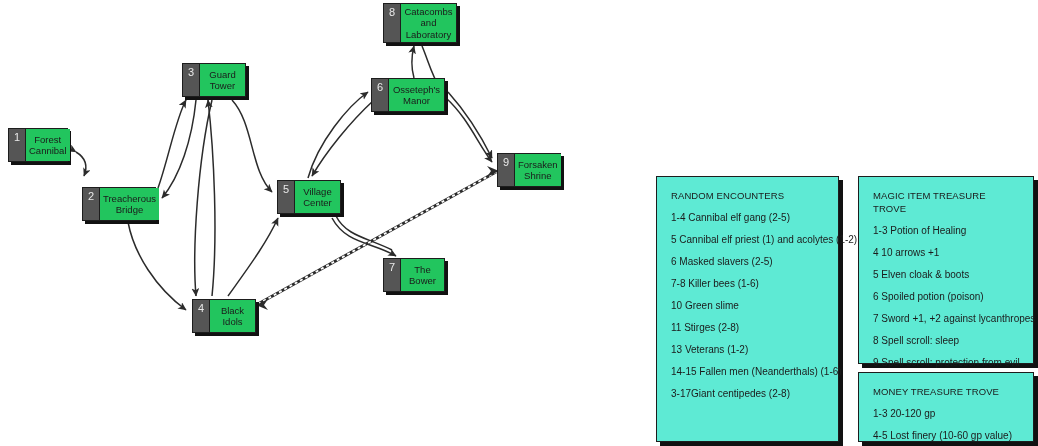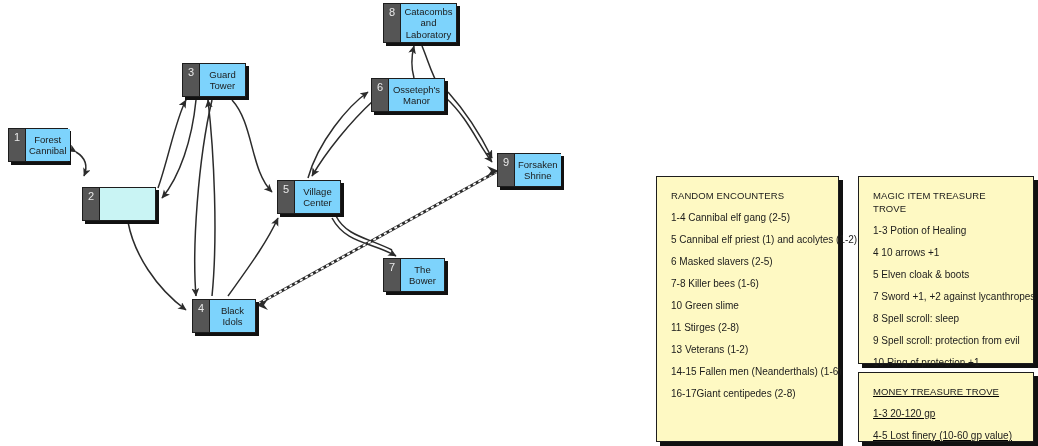--- a/index.html
+++ b/index.html
@@ -54,40 +54,40 @@
     line-height: 1;
     display: flex;
     align-items: flex-start;
     justify-content: center;
     padding-top: 3px;
     border-right: 1px solid #1d1d1d;
     box-sizing: border-box;
   }
   .node-label {
     flex: 1 1 auto;
-    background: #7dd3fc;
+    background: #22c55e;
     color: #1b1b1b;
     font-size: 9.5px;
     line-height: 11.5px;
     display: flex;
     align-items: center;
     justify-content: center;
     text-align: center;
     padding: 2px 3px;
     box-sizing: border-box;
     white-space: pre-line;
   }
 
   
   .panel {
     position: absolute;
     z-index: 3;
     box-sizing: border-box;
     border: 1px solid #1d1d1d;
-    background: #fef9c3;
+    background: #5eead4;
     box-shadow: 4px 4px 0 0 #111111;
     padding: 12px 14px 10px 14px;
   }
   .panel-title {
     font-size: 9.5px;
     color: #1b1b1b;
     line-height: 13px;
     margin-bottom: 9px;
     letter-spacing: 0.1px;
   }
@@ -158,20 +158,22 @@
   </svg>
 
   <div id="node-host">
       <div class="node" style="left: 8px; top: 128px; width: 60px; height: 34px;">
         <div class="node-num">1</div>
         <div class="node-label">Forest
 Cannibal</div>
       </div>
       <div class="node" style="left: 82px; top: 187px; width: 74px; height: 34px;">
         <div class="node-num">2</div>
+        <div class="node-label">Treacherous
+Bridge</div>
       </div>
       <div class="node" style="left: 182px; top: 63px; width: 64px; height: 34px;">
         <div class="node-num">3</div>
         <div class="node-label">Guard
 Tower</div>
       </div>
       <div class="node" style="left: 192px; top: 299px; width: 64px; height: 34px;">
         <div class="node-num">4</div>
         <div class="node-label">Black
 Idols</div>
@@ -208,34 +210,35 @@
       <div class="panel" style="left: 656px; top: 176px; width: 183px; height: 266px;">
         <div class="panel-title">RANDOM ENCOUNTERS</div>
         <div class="panel-row">1-4 Cannibal elf gang (2-5)</div>
         <div class="panel-row">5 Cannibal elf priest (1) and acolytes (1-2)</div>
         <div class="panel-row">6 Masked slavers (2-5)</div>
         <div class="panel-row">7-8 Killer bees (1-6)</div>
         <div class="panel-row">10 Green slime</div>
         <div class="panel-row">11 Stirges (2-8)</div>
         <div class="panel-row">13 Veterans (1-2)</div>
         <div class="panel-row">14-15 Fallen men (Neanderthals) (1-6)</div>
-        <div class="panel-row">16-17Giant centipedes (2-8)</div>
+        <div class="panel-row">3-17Giant centipedes (2-8)</div>
       </div>
       <div class="panel" style="left: 858px; top: 176px; width: 176px; height: 188px;">
         <div class="panel-title">MAGIC ITEM TREASURE TROVE</div>
         <div class="panel-row">1-3 Potion of Healing</div>
         <div class="panel-row">4 10 arrows +1</div>
         <div class="panel-row">5 Elven cloak &amp; boots</div>
+        <div class="panel-row">6 Spoiled potion (poison)</div>
         <div class="panel-row">7 Sword +1, +2 against lycanthropes</div>
         <div class="panel-row">8 Spell scroll: sleep</div>
         <div class="panel-row">9 Spell scroll: protection from evil</div>
         <div class="panel-row">10 Ring of protection +1</div>
         <div class="panel-row">11 Crystal ball</div>
         <div class="panel-ellipsis">...</div>
       </div>
-      <div class="panel" style="left: 858px; top: 372px; width: 176px; height: 70px; text-decoration: underline;">
+      <div class="panel" style="left: 858px; top: 372px; width: 176px; height: 70px;">
         <div class="panel-title">MONEY TREASURE TROVE</div>
         <div class="panel-row">1-3 20-120 gp</div>
         <div class="panel-row">4-5 Lost finery (10-60 gp  value)</div>
       </div>
     </div>
 
 </div>
 
 </body></html>

